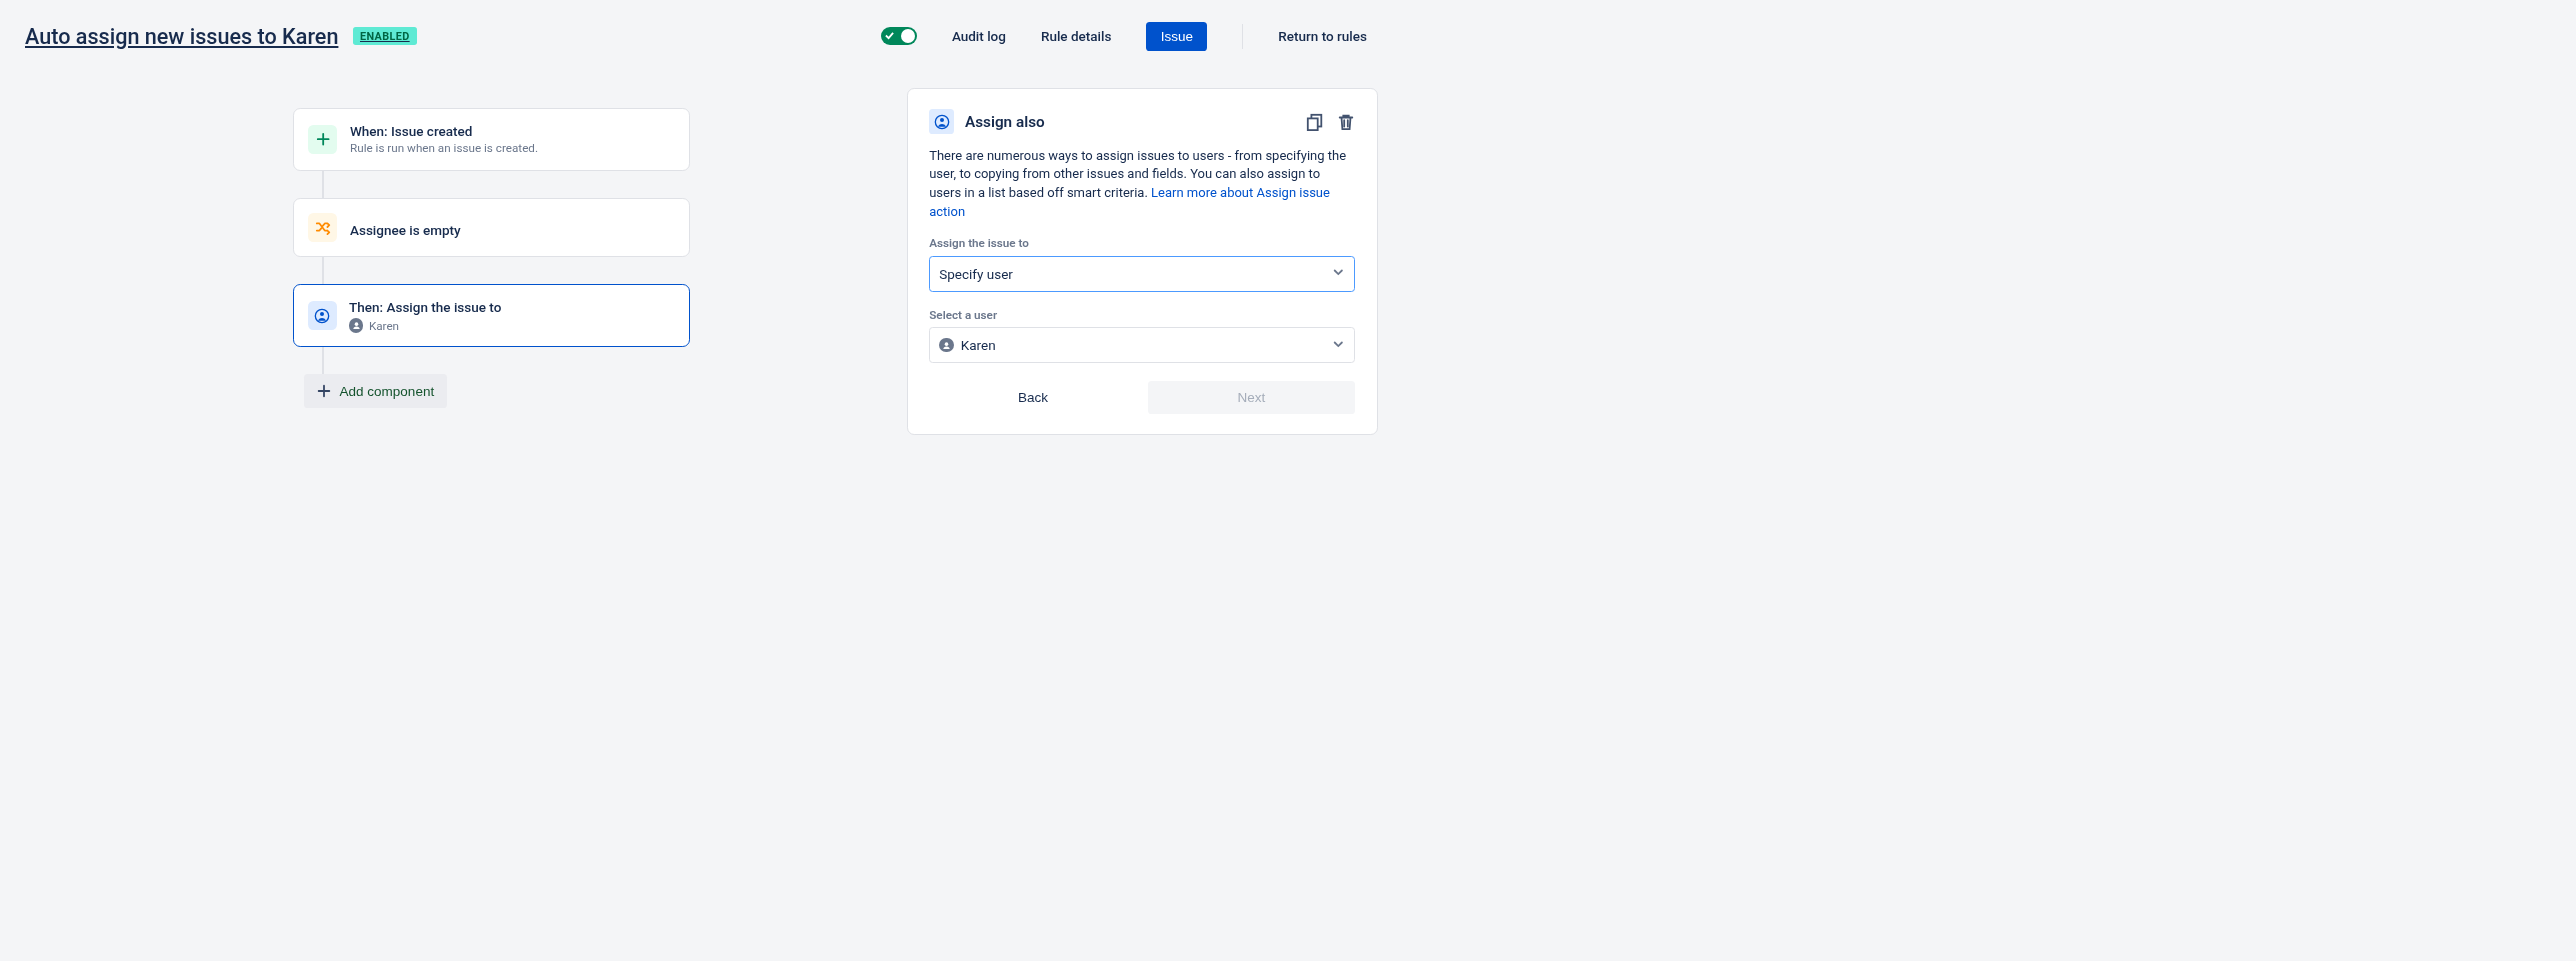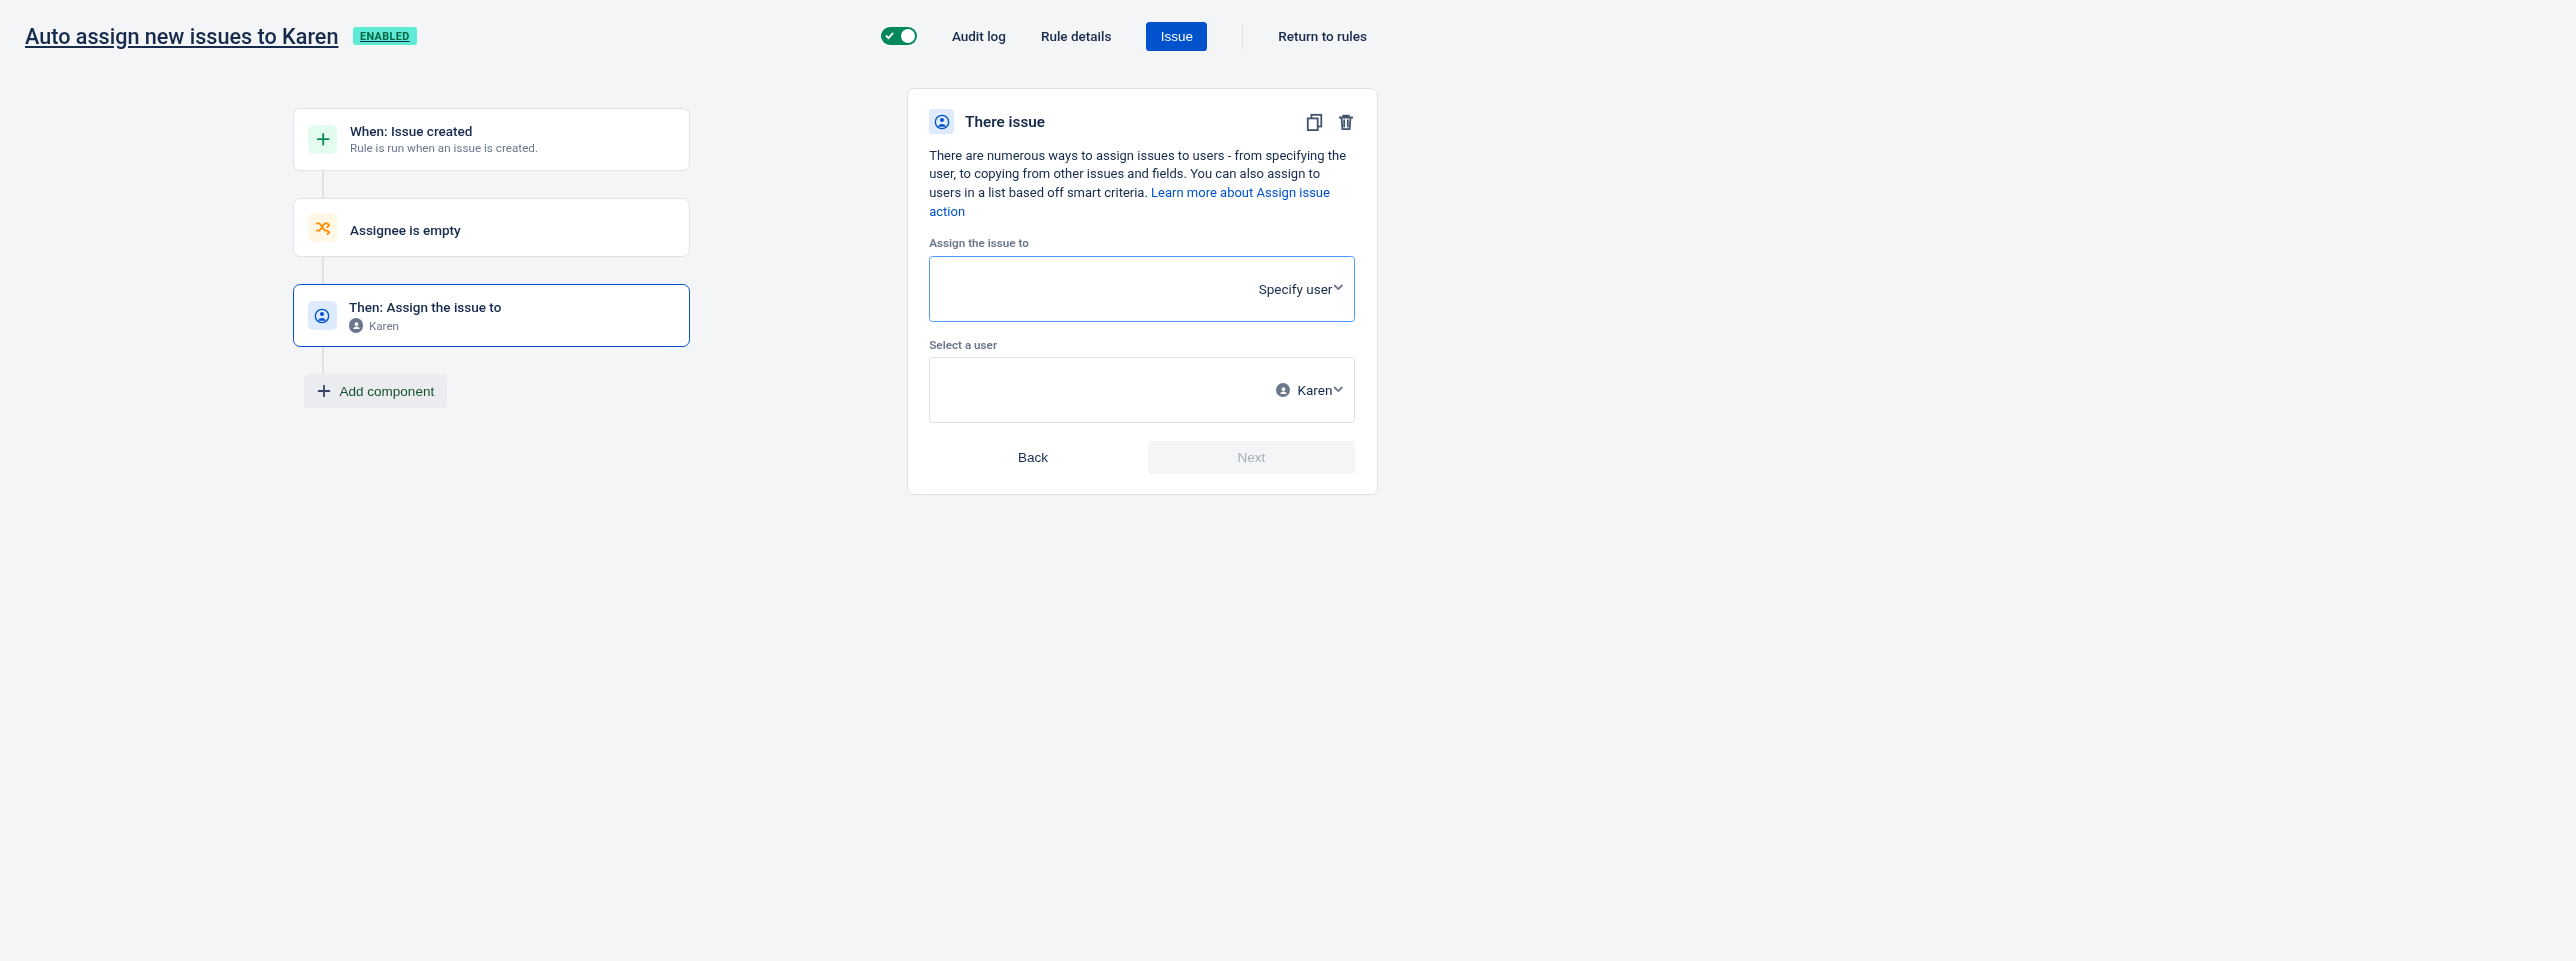--- a/index.html
+++ b/index.html
@@ -228,25 +228,25 @@
 .field-label {
   font-size: 11.7px;
   font-weight: 600;
   color: #6b778c;
   margin-bottom: 5.4px;
 }
 .select {
   width: 100%;
   border: 1.8px solid #dfe1e6;
   border-radius: 3.6px;
-  padding: 24px 9px;
-  font-size: 13.5px;
-  display: flex;
-  align-items: center;
-  justify-content: flex-end;
+  padding: 9px 9px;
+  font-size: 13.5px;
+  display: flex;
+  align-items: center;
+  justify-content: space-between;
   cursor: pointer;
   background: white;
 }
 .select.focused { border-color: #4c9aff; }
 .select-left { display: flex; align-items: center; gap: 7.2px; }
 .field-group { margin-bottom: 16px; }
 .panel-footer {
   display: flex;
   gap: 11px;
   margin-top: 18px;
@@ -351,21 +351,21 @@
 <div class="panel">
   <div class="panel-header">
     <div class="panel-header-left">
       <div class="panel-icon">
         <svg width="16" height="16" viewBox="0 0 24 24">
             <circle cx="12" cy="12" r="10" stroke="#0052cc" stroke-width="2" fill="none"></circle>
             <circle cx="12" cy="9" r="3" fill="#0052cc"></circle>
             <path d="M6 19c1-3 4-4 6-4s5 1 6 4" fill="#0052cc"></path>
           </svg>
       </div>
-      <div class="panel-title">There issue</div>
+      <div class="panel-title">Assign also</div>
     </div>
     <div class="panel-header-right">
       <svg width="18" height="18" viewBox="0 0 20 20">
           <rect x="6" y="2" width="11" height="13" stroke="#42526e" stroke-width="2" fill="none"></rect>
           <rect x="2" y="6" width="11" height="13" stroke="#42526e" stroke-width="2" fill="white"></rect>
         </svg>
       <svg width="18" height="18" viewBox="0 0 20 20">
           <path d="M3 5h14M7 5V3h6v2M5 5l1 13h8l1-13M8 8v7M12 8v7" stroke="#42526e" stroke-width="2" fill="none" stroke-linecap="round"></path>
         </svg>
     </div>

